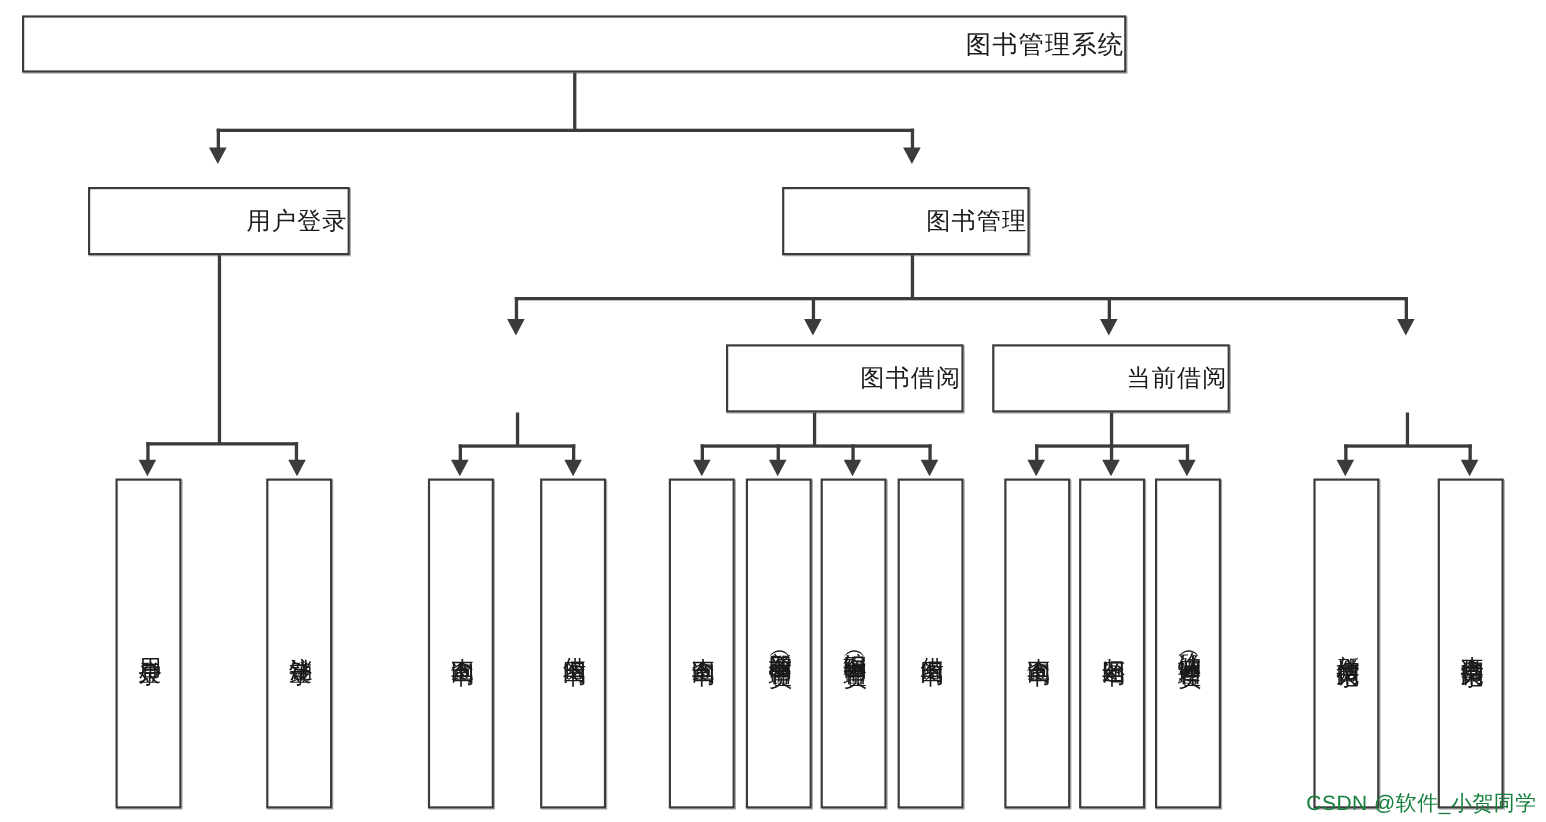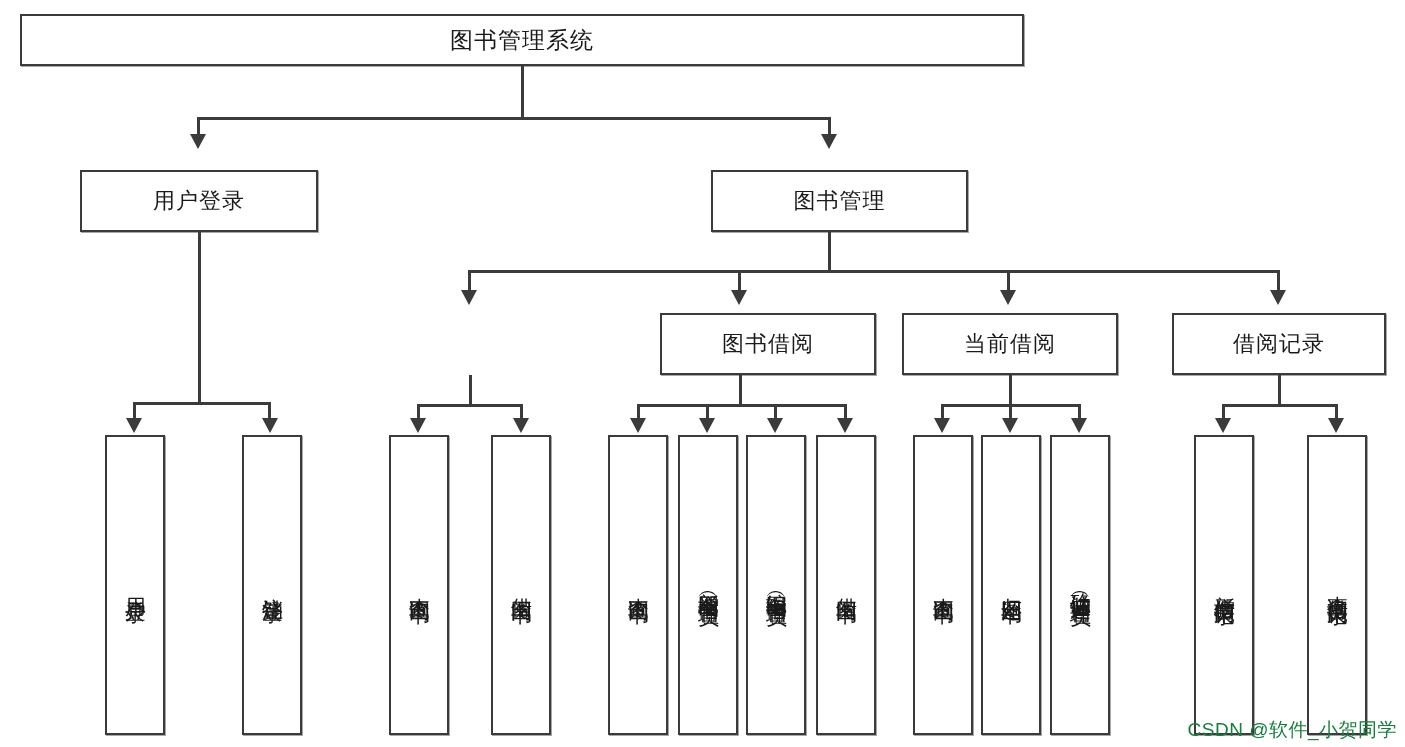--- a/index.html
+++ b/index.html
@@ -24,20 +24,21 @@
     box-shadow:1px 1px 0 rgba(60,60,60,0.45);
     display:flex;
     align-items:center;
     justify-content:center;
     text-align:center;
   }
   .node.h{            
     font-size:22px;
     letter-spacing:1px;
     line-height:1.15;
+    justify-content:flex-end;
   }
   .node.v{            
     writing-mode:vertical-rl;
     text-orientation:upright;
     font-size:21px;
     line-height:1.18;
     letter-spacing:2px;
     padding:6px 0;
     align-items:center;
     justify-content:center;
@@ -87,21 +88,21 @@
   <div class="ln hh" style="left:197px; top:117px; width:634px; height:3px;"></div>
   <div class="ln vv" style="left:197px; top:117px; width:3px; height:20px;"></div>
   <div class="ln vv" style="left:828px; top:117px; width:3px; height:20px;"></div>
   <div class="arrow" style="left:190px; top:134px;"></div>
   <div class="arrow" style="left:821px; top:134px;"></div>
 
   <div class="node h" style="left:80px; top:170px; width:238px; height:62px;">
     <span class="txt">用户登录</span>
   </div>
 
-  <div class="node h" style="left:711px; top:170px; width:257px; height:62px;">
+  <div class="node h" style="left:711px; top:170px; width:225px; height:62px;">
     <span class="txt">图书管理</span>
   </div>
 
   <div class="ln vv" style="left:198px; top:232px; width:3px; height:172px;"></div>
   <div class="ln hh" style="left:133px; top:402px; width:138px; height:3px;"></div>
   <div class="ln vv" style="left:133px; top:402px; width:3px; height:18px;"></div>
   <div class="ln vv" style="left:268px; top:402px; width:3px; height:18px;"></div>
   <div class="arrow" style="left:126px; top:418px;"></div>
   <div class="arrow" style="left:262px; top:418px;"></div>
 
@@ -118,23 +119,20 @@
 
 
   <div class="node h" style="left:660px; top:313px; width:216px; height:62px;">
     <span class="txt">图书借阅</span>
   </div>
 
   <div class="node h" style="left:902px; top:313px; width:216px; height:62px;">
     <span class="txt">当前借阅</span>
   </div>
 
-  <div class="node h" style="left:1172px; top:313px; width:214px; height:62px;">
-    <span class="txt">借阅记录</span>
-  </div>
 
   <div class="ln vv" style="left:469px; top:375px; width:3px; height:31px;"></div>
   <div class="ln hh" style="left:417px; top:404px; width:106px; height:3px;"></div>
   <div class="ln vv" style="left:417px; top:404px; width:3px; height:16px;"></div>
   <div class="ln vv" style="left:520px; top:404px; width:3px; height:16px;"></div>
   <div class="arrow" style="left:410px; top:418px;"></div>
   <div class="arrow" style="left:513px; top:418px;"></div>
 
   <div class="ln vv" style="left:739px; top:375px; width:3px; height:31px;"></div>
   <div class="ln hh" style="left:637px; top:404px; width:210px; height:3px;"></div>

